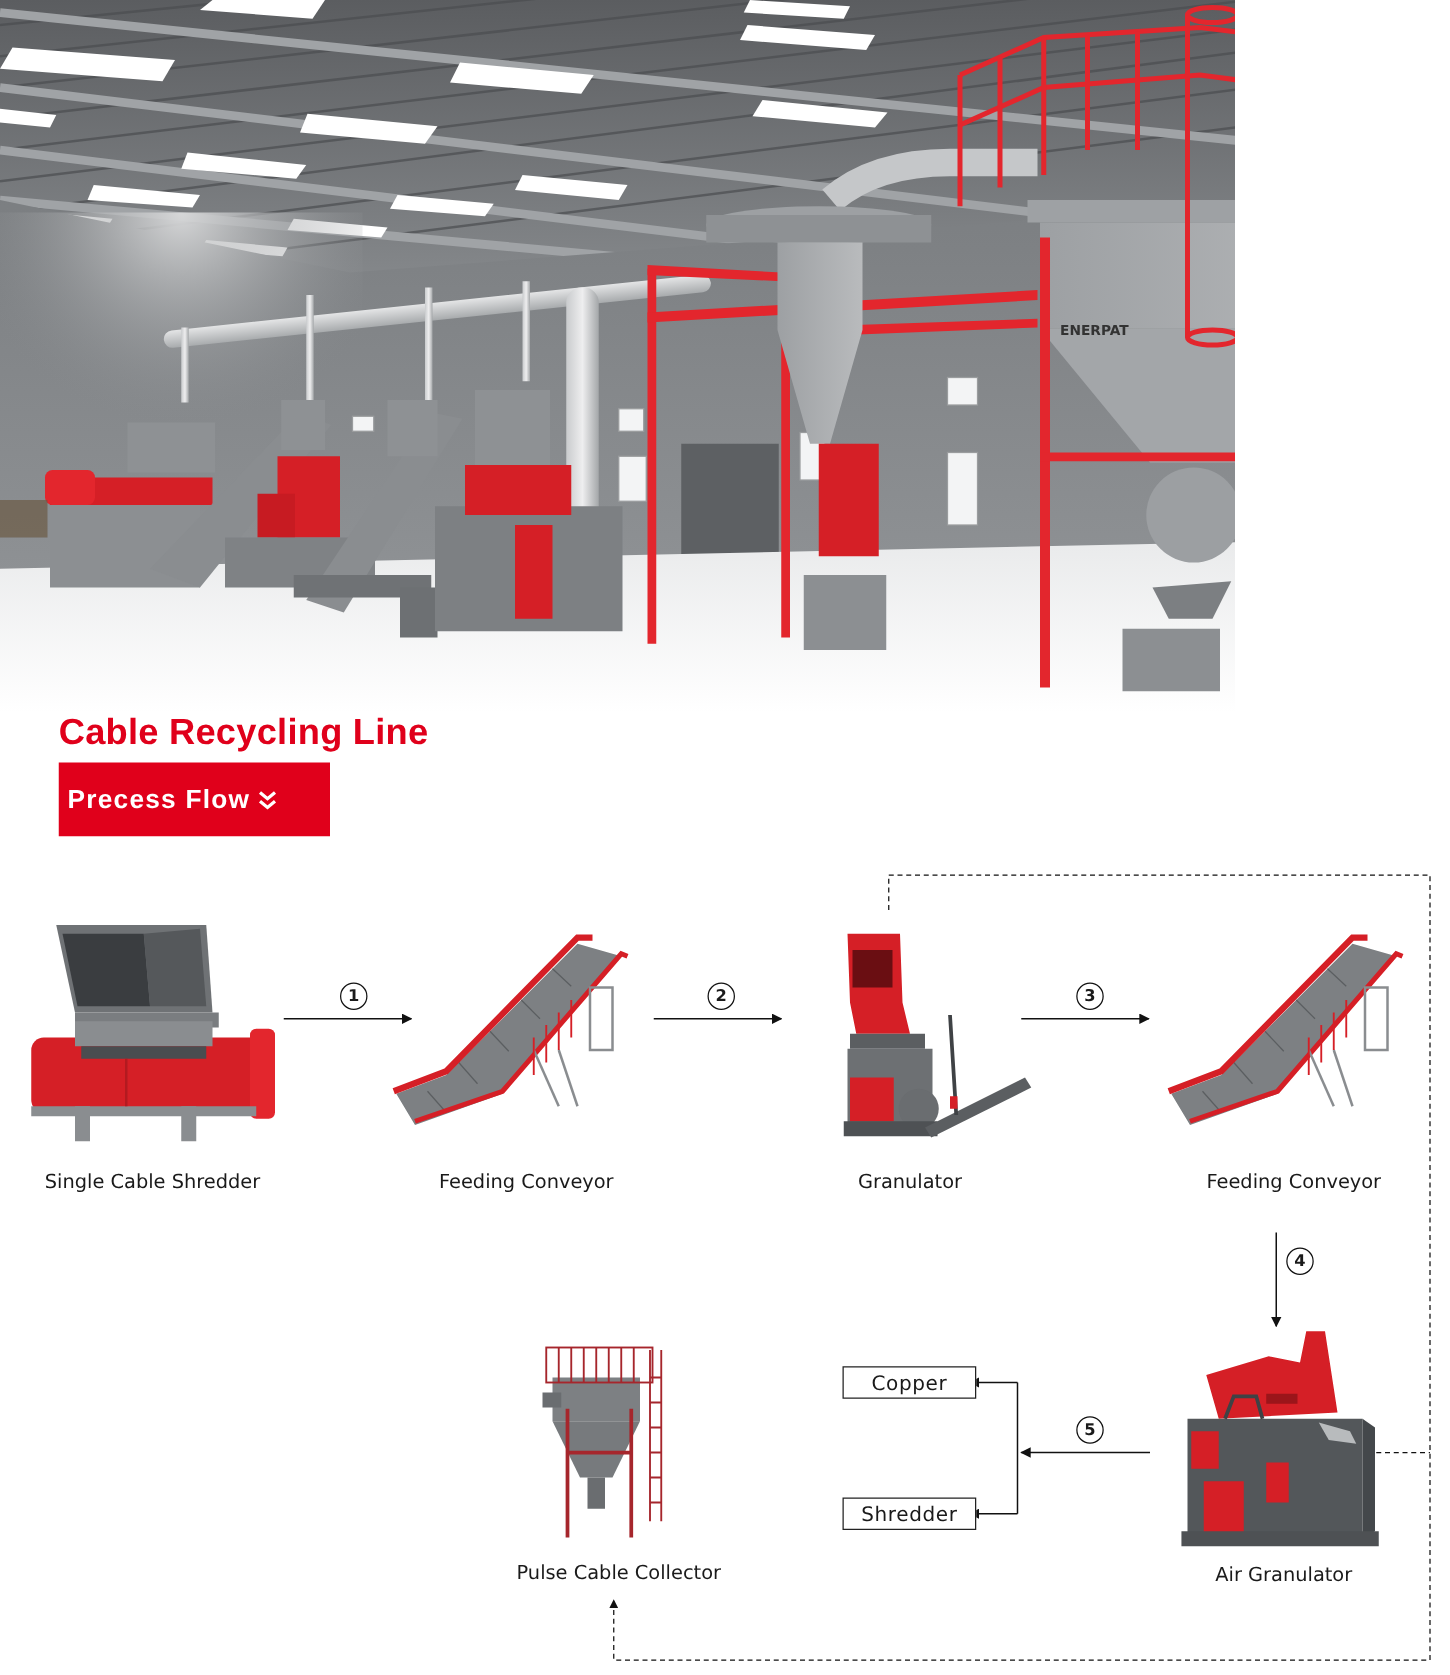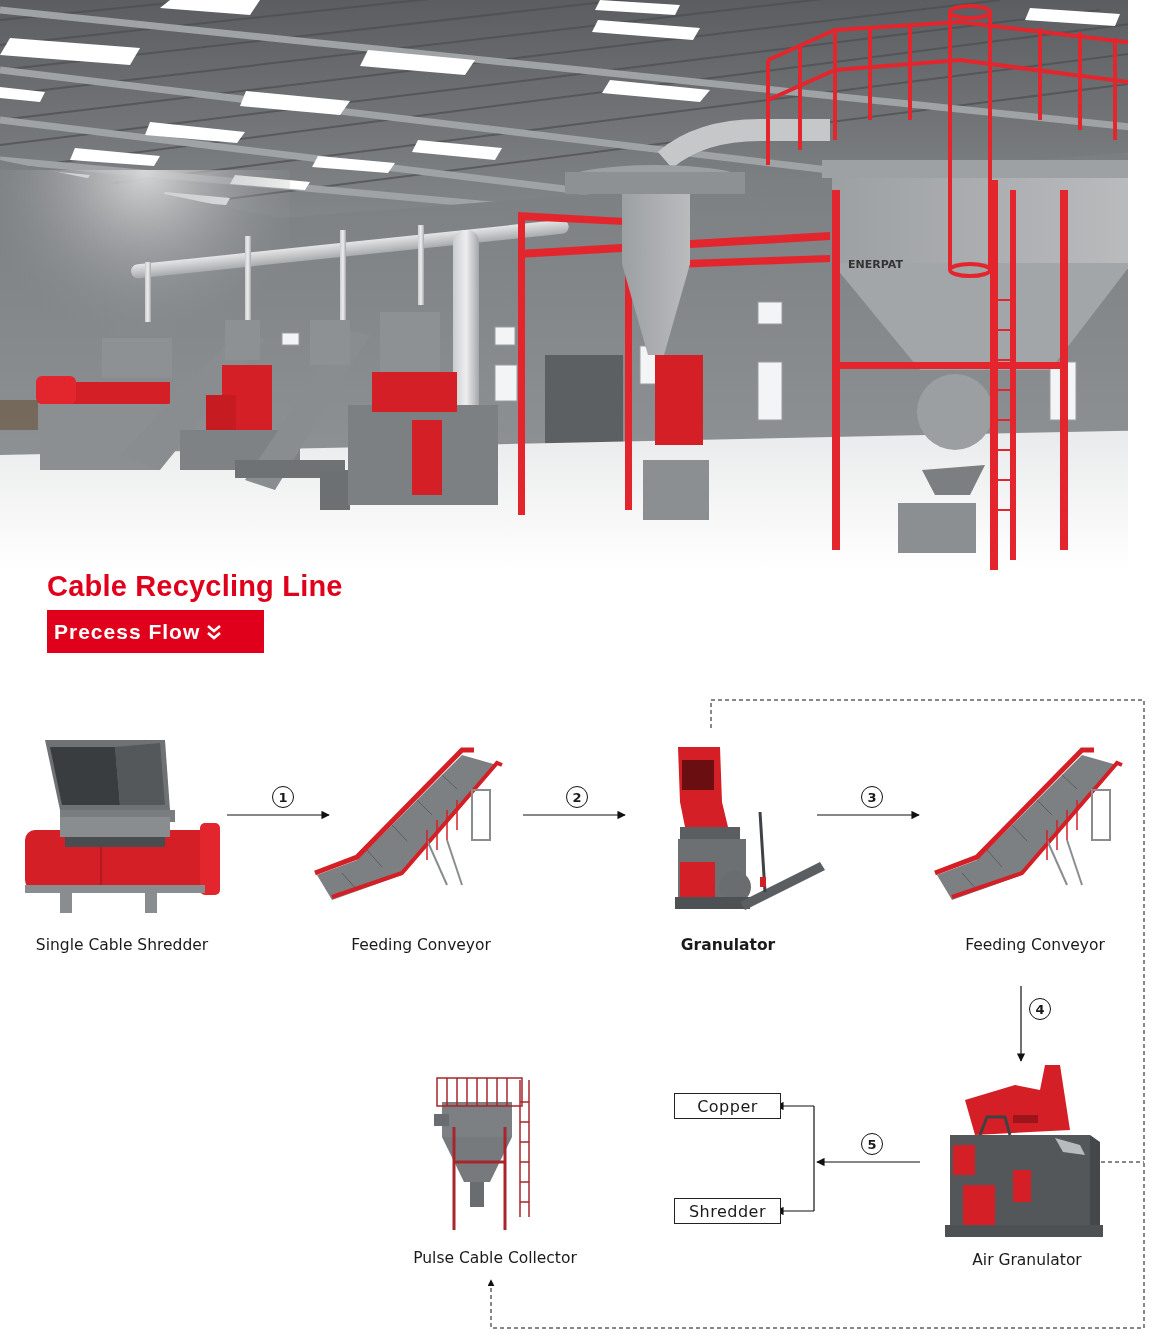--- a/index.html
+++ b/index.html
@@ -1,25 +1,25 @@
 <!DOCTYPE html>
 <html><head>
 <meta charset="utf-8">
 <style>
   * { box-sizing: border-box; margin: 0; padding: 0; }
   html, body { width: 1160px; height: 1340px; background: #ffffff; overflow: hidden; }
   body { position: relative; font-family: "DejaVu Sans", "Liberation Sans", sans-serif; color: #1a1a1a; }
 
   
-  .hero { position: absolute; left: 0; top: 0; width: 1128px; height: 570px; overflow: hidden; background: #ffffff; }
+  .hero { position: absolute; left: 0; top: 0; width: 988px; height: 570px; overflow: hidden; background: #ffffff; }
   .hero svg { display: block; }
 
   
   .title { position: absolute; left: 47px; top: 570px; font-family: "Liberation Sans", sans-serif; font-weight: bold; font-size: 29px; color: #e0001b; letter-spacing: 0.2px; }
-  .pf-btn { position: absolute; left: 47px; top: 610px; width: 217px; height: 43px; background: #e0001b; color: #fff; font-family: "Liberation Sans", sans-serif; font-weight: bold; font-size: 21px; letter-spacing: 1px; display: flex; align-items: center; padding-left: 7px; cursor: pointer; }
+  .pf-btn { position: absolute; left: 47px; top: 610px; width: 217px; height: 59px; background: #e0001b; color: #fff; font-family: "Liberation Sans", sans-serif; font-weight: bold; font-size: 21px; letter-spacing: 1px; display: flex; align-items: center; padding-left: 7px; cursor: pointer; }
   .pf-btn .chev { margin-left: 6px; width: 16px; height: 18px; }
 
   
   .node { position: absolute; }
   .node-label { position: absolute; font-family: "DejaVu Sans", sans-serif; font-size: 15.5px; color: #1a1a1a; white-space: nowrap; text-align: center; transform: translateX(-50%); }
   .step { position: absolute; width: 22px; height: 22px; border: 1.5px solid #111; border-radius: 50%; font-size: 13px; font-weight: bold; display: flex; align-items: center; justify-content: center; font-family: "DejaVu Sans", sans-serif; }
   .outbox { position: absolute; width: 107px; height: 26px; border: 1px solid #222; background: #fff; font-size: 16px; display: flex; align-items: center; justify-content: center; font-family: "DejaVu Sans", sans-serif; letter-spacing: 0.5px; }
   .lines { position: absolute; left: 0; top: 0; }
 </style>
 </head>
@@ -296,21 +296,21 @@
     <rect x="10" y="85" width="60" height="12" fill="#5b5e61"></rect>
     <rect x="8" y="97" width="68" height="60" fill="#6d7073"></rect>
     <rect x="10" y="120" width="35" height="35" fill="#d51f26"></rect>
     <circle cx="65" cy="145" r="16" fill="#6a6d70"></circle>
     <rect x="5" y="155" width="75" height="12" fill="#4e5154"></rect>
     <polygon points="70,160 150,120 155,128 75,168" fill="#5b5e61"></polygon>
     <line x1="90" y1="70" x2="95" y2="150" stroke="#3f4245" stroke-width="3"></line>
     <rect x="90" y="135" width="6" height="10" fill="#d51f26"></rect>
   </svg>
 </div>
-<div class="node-label" style="left:728px;top:936px;font-weight:bold;">Granulator</div>
+<div class="node-label" style="left:728px;top:936px;">Granulator</div>
 
 <div class="node" style="left:932px;top:745px;width:200px;height:160px;">
   <svg width="200" height="160" viewBox="0 0 200 160">
     <polygon points="5,130 45,115 150,10 185,20 90,130 20,155" fill="#7d8083"></polygon>
     <g stroke="#5b5e61" stroke-width="1">
       <line x1="30" y1="128" x2="45" y2="145"></line>
         <line x1="55" y1="105" x2="70" y2="122"></line>
       <line x1="80" y1="80" x2="95" y2="96"></line>
         <line x1="105" y1="55" x2="120" y2="70"></line>
       <line x1="130" y1="30" x2="145" y2="44"></line>

